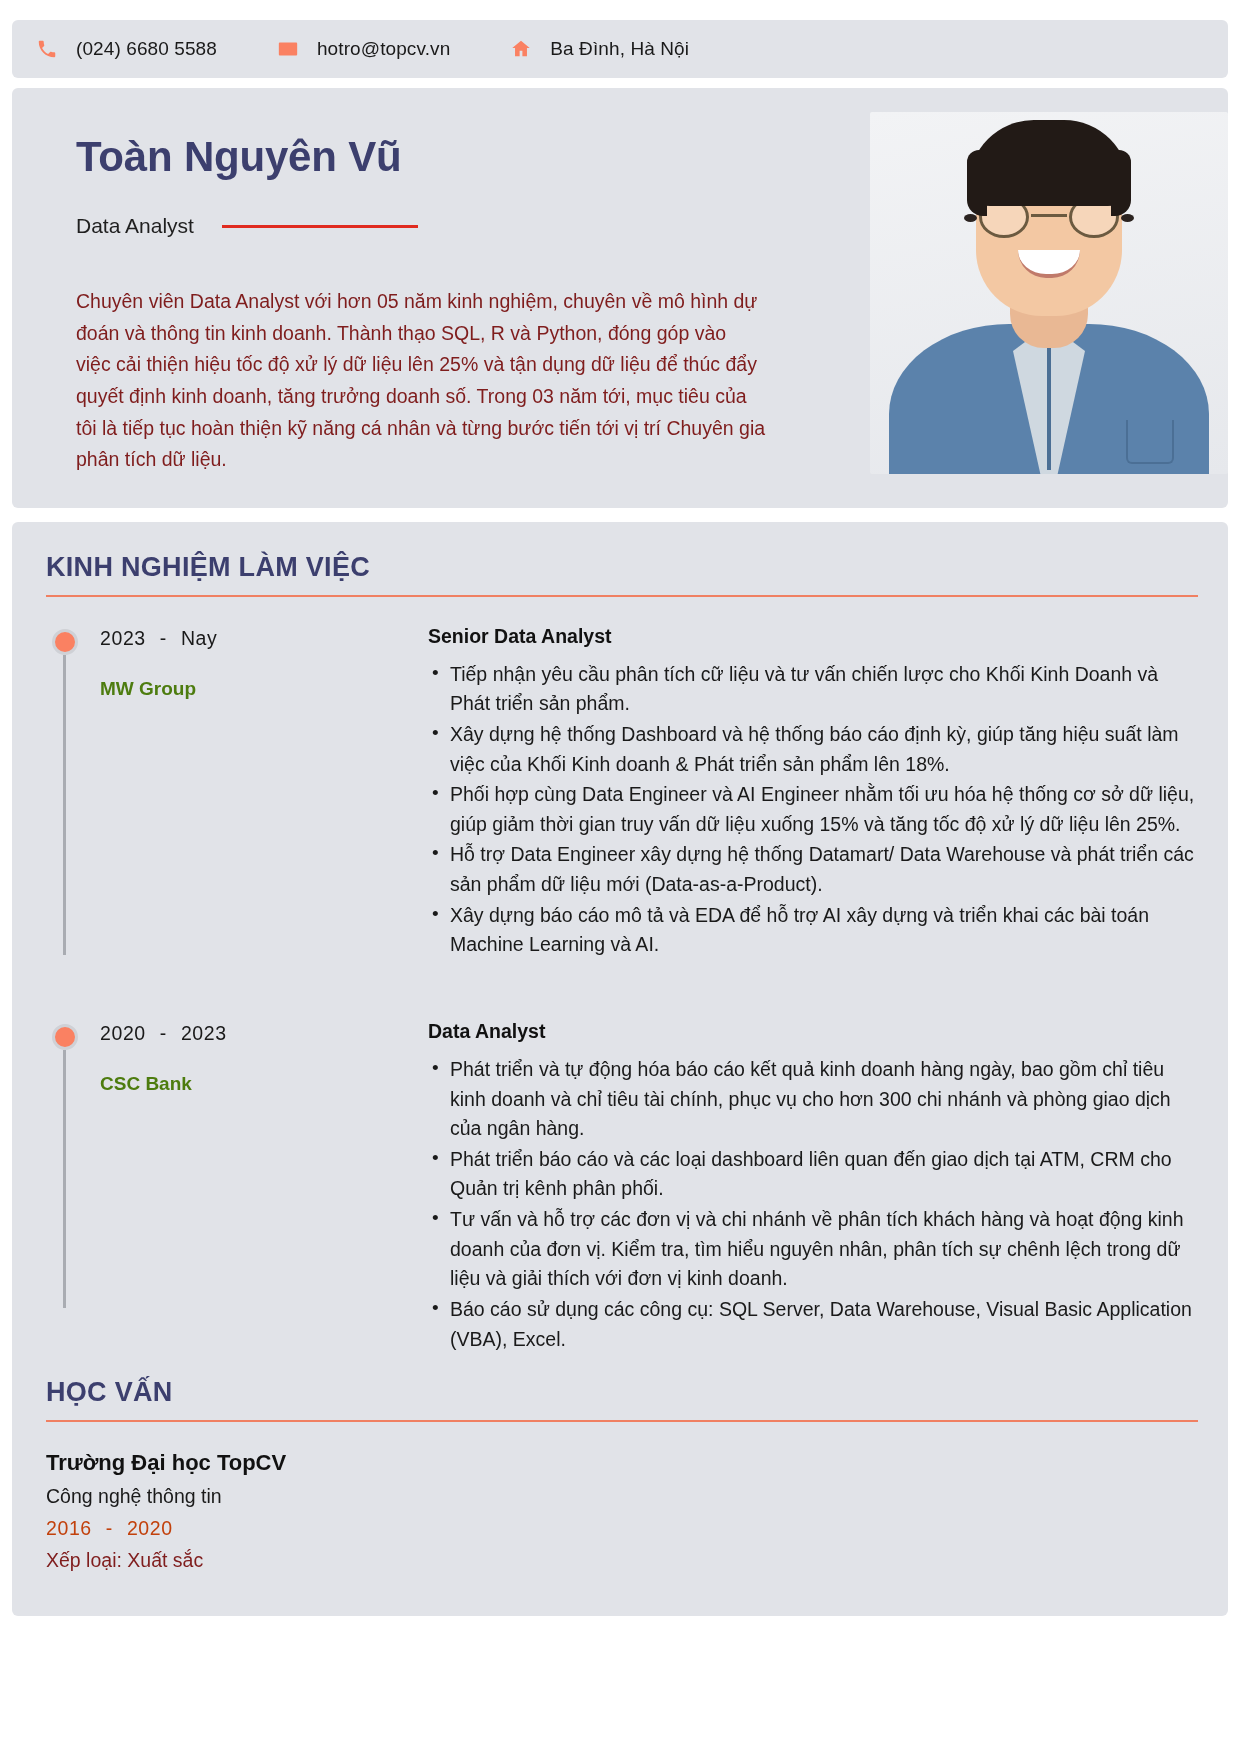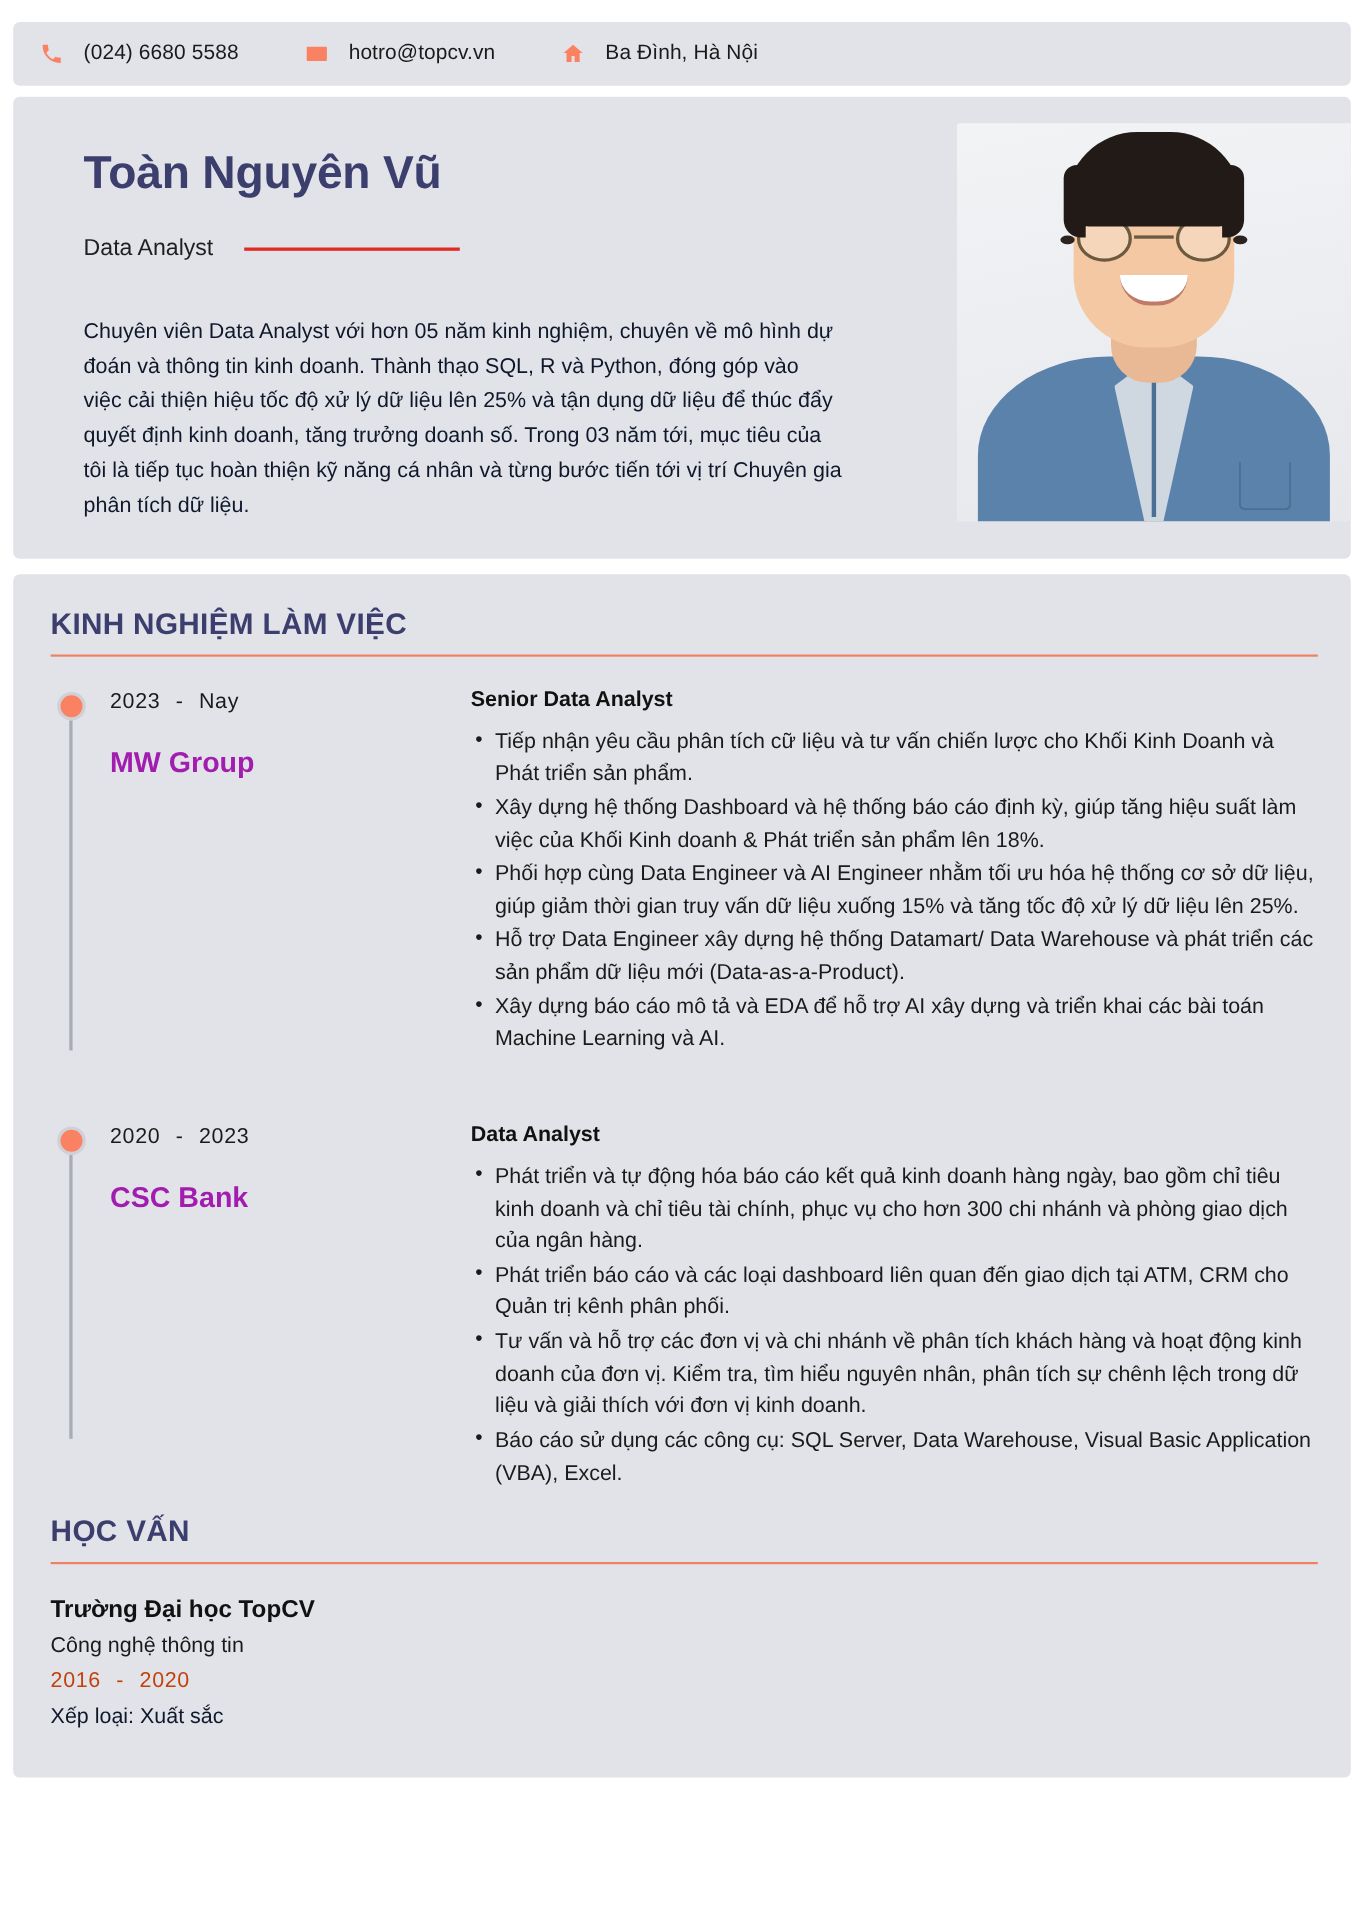--- a/index.html
+++ b/index.html
@@ -90,21 +90,21 @@
   }
   .title-rule {
     height: 3px;
     background: #e02b20;
     width: 196px;
     margin-left: 28px;
   }
   .summary {
     font-size: 19.5px;
     line-height: 1.62;
-    color: #0f172a;
+    color: #7f1d1d;
     max-width: 690px;
     text-align: left;
   }
   .hero-photo {
     flex: 0 0 auto;
     width: 358px;
     margin-right: 0;
     padding-right: 0;
     display: flex;
     align-items: flex-start;
@@ -275,23 +275,23 @@
   }
   .entry-dates {
     font-size: 19.5px;
     color: #1a1a1a;
     letter-spacing: 0.6px;
     margin-bottom: 28px;
     white-space: nowrap;
   }
   .entry-dates .sep { margin: 0 14px; }
   .entry-company {
-    font-size: 26px;
+    font-size: 19px;
     font-weight: bold;
-    color: #a21caf;
+    color: #4d7c0f;
   }
   .entry-body {
     flex: 1 1 auto;
     padding-top: 2px;
     min-width: 0;
   }
   .entry-role {
     font-size: 19.5px;
     font-weight: bold;
     color: #111;
@@ -331,21 +331,21 @@
   }
   .edu-years {
     font-size: 19.5px;
     color: #c2410c;
     letter-spacing: 0.6px;
     margin-bottom: 9px;
   }
   .edu-years .sep { margin: 0 14px; }
   .edu-grade {
     font-size: 19.5px;
-    color: #0f172a;
+    color: #7f1d1d;
   }
   .edu-title-wrap { margin-top: 22px; }
 </style>
 </head>
 <body>
 
 <div class="page">
 
   <div class="contact-bar">
 

